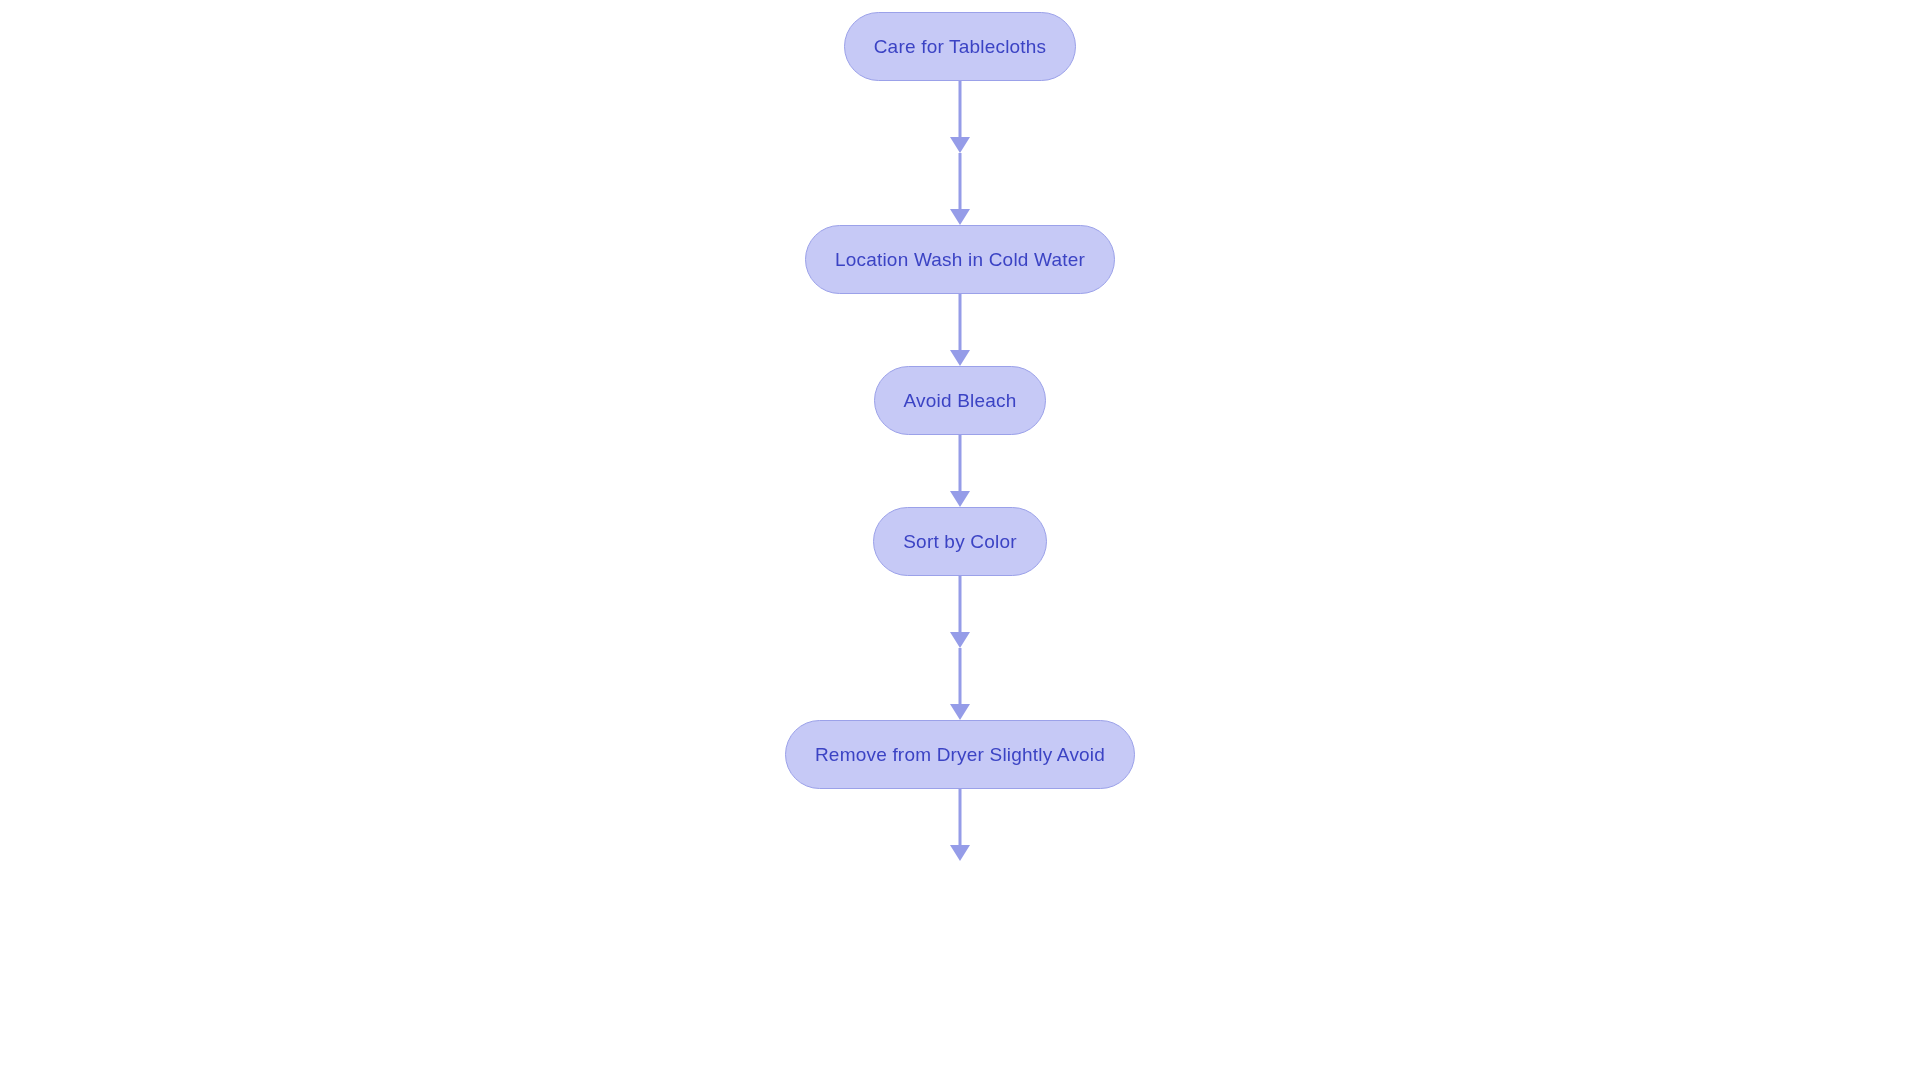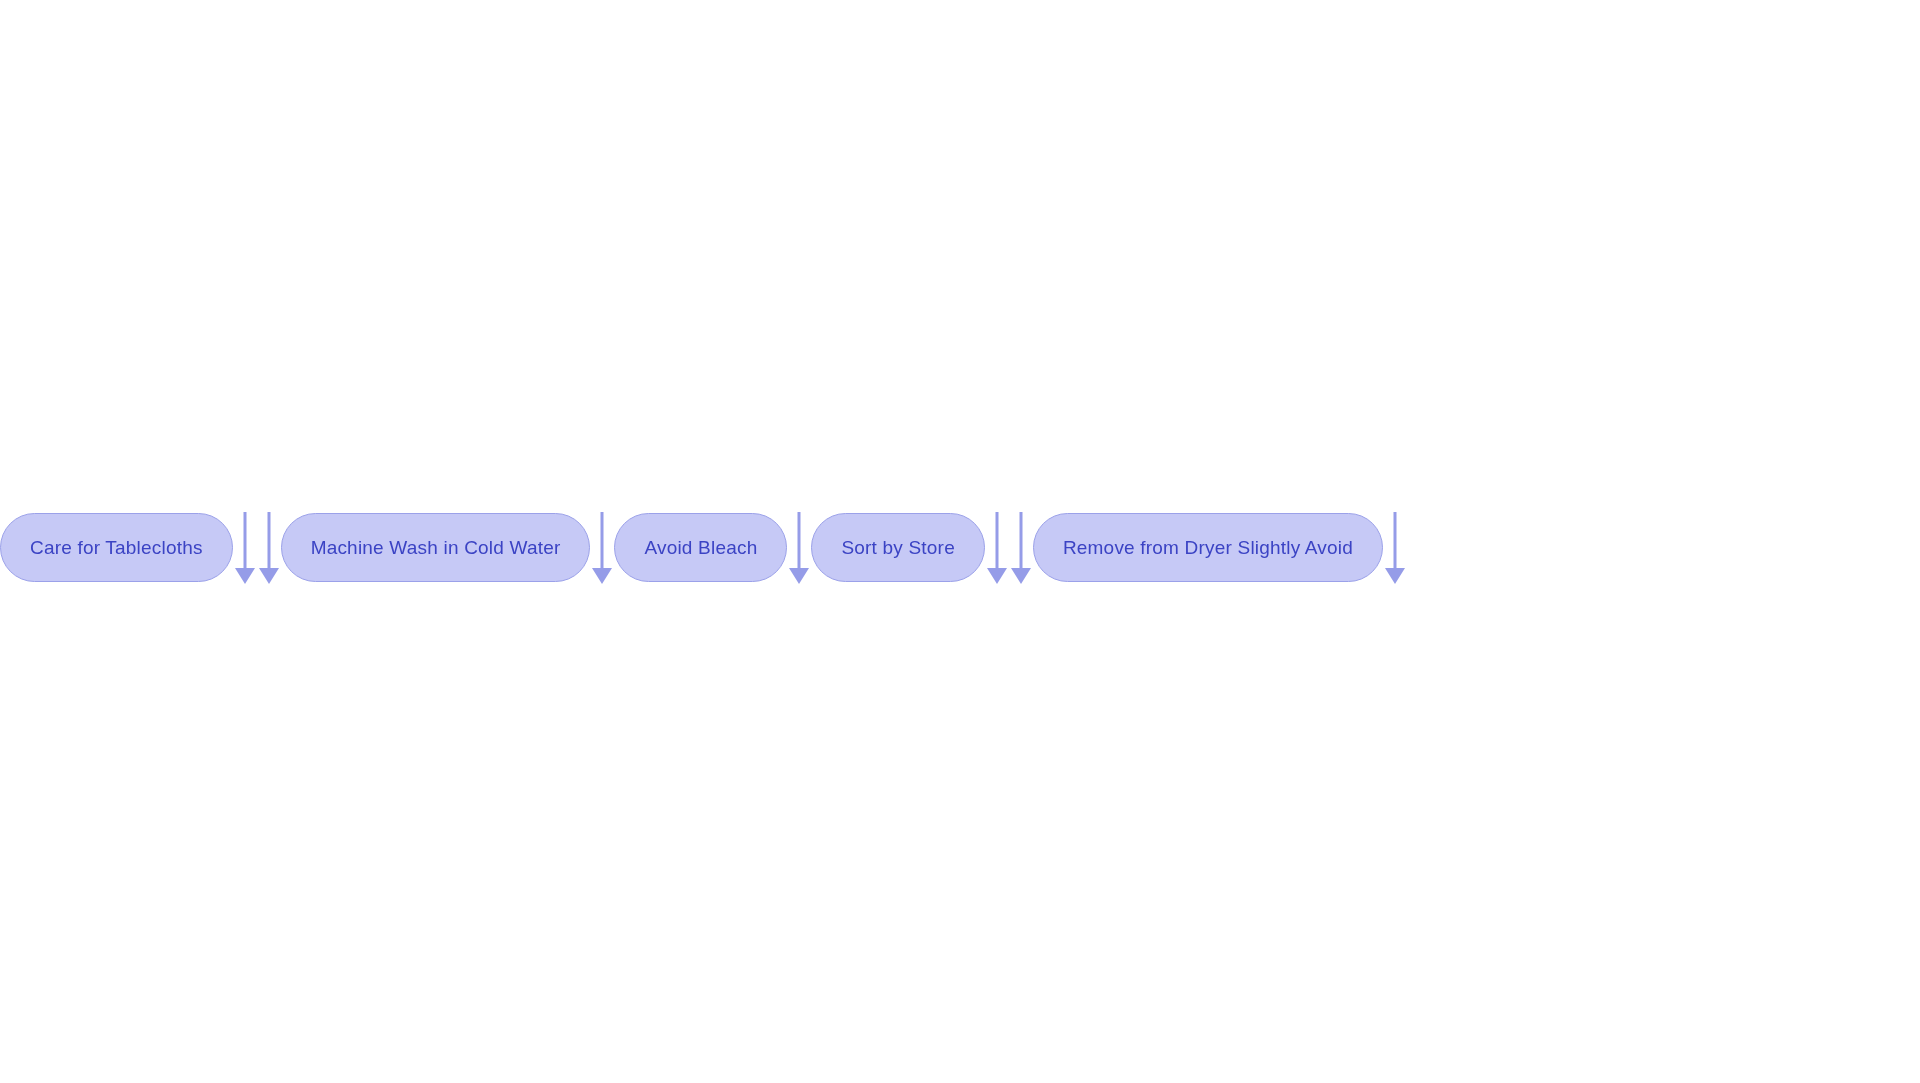--- a/index.html
+++ b/index.html
@@ -11,21 +11,21 @@
     overflow: hidden;
     font-family: "Liberation Sans", "DejaVu Sans", sans-serif;
   }
   .flowchart {
     position: absolute;
     top: 0;
     left: 0;
     width: 1920px;
     height: 1083px;
     display: flex;
-    flex-direction: row;
+    flex-direction: column;
     align-items: center;
     padding-top: 12px;
     box-sizing: border-box;
   }
   .node {
     background: var(--node-fill, #c6c9f6);
     border: 1.5px solid var(--node-border, #9ba1e9);
     color: var(--node-text, #3b43c4);
     height: 69px;
     border-radius: 34.5px;
@@ -75,35 +75,35 @@
     </div>
     <div class="connector">
       <div class="line"></div>
       <div class="head"></div>
     </div>
     <div class="connector">
       <div class="line"></div>
       <div class="head"></div>
     </div>
     <div class="node">
-      <span>Machine Wash in Cold Water</span>
+      <span>Location Wash in Cold Water</span>
     </div>
     <div class="connector">
       <div class="line"></div>
       <div class="head"></div>
     </div>
     <div class="node">
       <span>Avoid Bleach</span>
     </div>
     <div class="connector">
       <div class="line"></div>
       <div class="head"></div>
     </div>
     <div class="node">
-      <span>Sort by Store</span>
+      <span>Sort by Color</span>
     </div>
     <div class="connector">
       <div class="line"></div>
       <div class="head"></div>
     </div>
     <div class="connector">
       <div class="line"></div>
       <div class="head"></div>
     </div>
     <div class="node">

